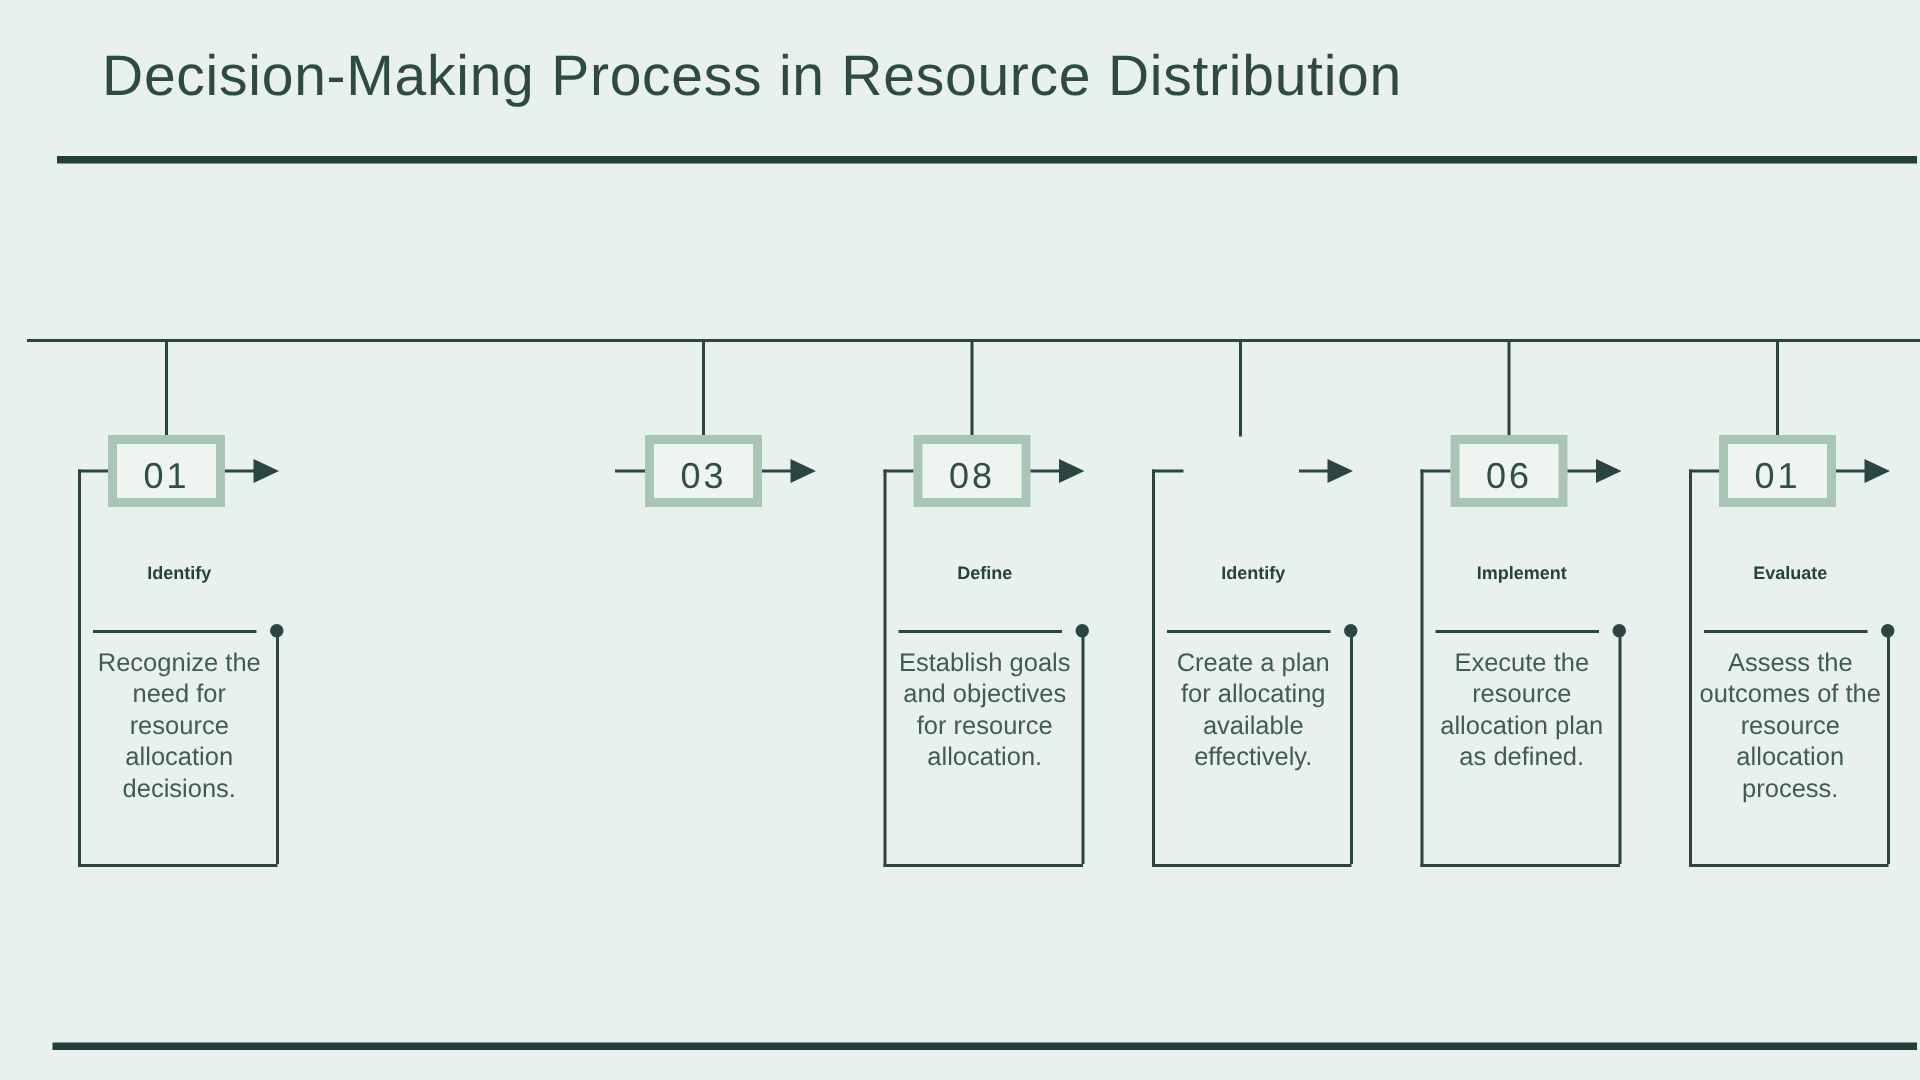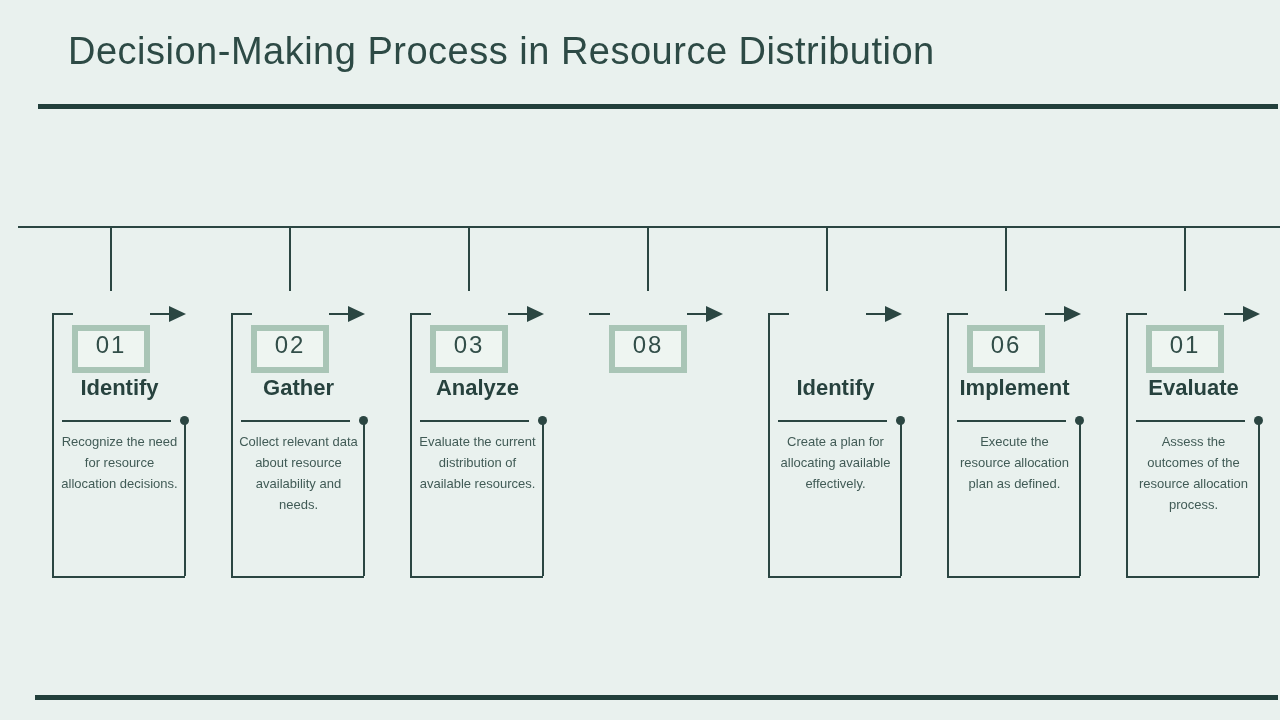--- a/index.html
+++ b/index.html
@@ -43,21 +43,21 @@
   .col{position:absolute;top:226px;width:180px;height:360px;}
   .col.c0{left:3px}.col.c1{left:182px}.col.c2{left:361px}.col.c3{left:540px}
   .col.c4{left:719px}.col.c5{left:898px}.col.c6{left:1077px}
 
   .drop{position:absolute;left:89px;top:2px;width:2px;height:63px;background:var(--line);}
   .leftlink{position:absolute;left:31px;top:87px;width:21px;height:2px;background:var(--line);}
 
   .numbox{
     position:absolute;left:51px;top:64px;width:66px;height:36px;
     border:6px solid var(--sage);background:var(--box_fill);
-    display:flex;align-items:flex-start;justify-content:center;margin-top:35px;
+    display:flex;align-items:flex-end;justify-content:center;
   }
   .numbox span{
     font-size:24px;letter-spacing:2px;color:var(--number_text);font-weight:400;
   }
 
   .arrowline{position:absolute;left:129px;top:87px;width:20px;height:2px;background:var(--line);}
   .arrowhead{
     position:absolute;left:148px;top:80px;width:0;height:0;
     border-left:17px solid var(--line);
     border-top:8px solid transparent;
@@ -65,35 +65,35 @@
   }
 
   .card{
     position:absolute;left:31px;top:87px;width:133px;height:265px;
     border-left:2px solid var(--line);
     border-bottom:2px solid var(--line);
     box-sizing:border-box;
   }
   .cardtitle{
     position:absolute;left:0;top:62px;width:100%;
-    text-align:center;font-size:22px;font-weight:700;color:var(--card_title);
+    text-align:center;font-size:12px;font-weight:700;color:var(--card_title);
   }
   .underline{
     position:absolute;left:8px;right:14px;top:107px;height:2px;background:var(--line);
   }
   .dot{
     position:absolute;right:-4px;top:103px;width:9px;height:9px;border-radius:50%;
     background:var(--line);
   }
   .rightborder{
     position:absolute;right:-1px;top:108px;bottom:0;width:2px;background:var(--line);
   }
   .desc{
     position:absolute;left:5px;right:5px;top:118px;
-    text-align:center;font-size:13px;line-height:21px;color:var(--desc_text);
+    text-align:center;font-size:17px;line-height:21px;color:var(--desc_text);
   }
 </style>
 </head>
 <body>
 
 <div class="stage">
 
   <div class="main-title">Decision-Making Process in Resource Distribution</div>
   <div class="title-rule"></div>
   <div class="top-rule"></div>
@@ -109,62 +109,46 @@
     <div class="arrowhead"></div>
     <div class="card">
       <div class="cardtitle">Identify</div>
       <div class="underline"></div>
       <div class="dot"></div>
       <div class="rightborder"></div>
       <div class="desc">Recognize the need for resource allocation decisions.</div>
     </div>
   </div>
 
-  <div class="col c1">
-    <div class="drop"></div>
-    <div class="leftlink"></div>
-    <div class="numbox">
-        <span>02</span>
-      </div>
-    <div class="arrowline"></div>
-    <div class="arrowhead"></div>
-    <div class="card">
-      <div class="cardtitle">Gather</div>
-      <div class="underline"></div>
-      <div class="dot"></div>
-      <div class="rightborder"></div>
-      <div class="desc">Collect relevant data about resource availability and needs.</div>
-    </div>
-  </div>
 
   <div class="col c2">
     <div class="drop"></div>
     <div class="leftlink"></div>
     <div class="numbox">
         <span>03</span>
       </div>
     <div class="arrowline"></div>
     <div class="arrowhead"></div>
-    <div class="card">
-      <div class="cardtitle">Analyze</div>
-      <div class="underline"></div>
-      <div class="dot"></div>
-      <div class="rightborder"></div>
-      <div class="desc">Evaluate the current distribution of available resources.</div>
-    </div>
   </div>
 
   <div class="col c3">
     <div class="drop"></div>
     <div class="leftlink"></div>
     <div class="numbox">
         <span>08</span>
       </div>
     <div class="arrowline"></div>
     <div class="arrowhead"></div>
+    <div class="card">
+      <div class="cardtitle">Define</div>
+      <div class="underline"></div>
+      <div class="dot"></div>
+      <div class="rightborder"></div>
+      <div class="desc">Establish goals and objectives for resource allocation.</div>
+    </div>
   </div>
 
   <div class="col c4">
     <div class="drop"></div>
     <div class="leftlink"></div>
     <div class="arrowline"></div>
     <div class="arrowhead"></div>
     <div class="card">
       <div class="cardtitle">Identify</div>
       <div class="underline"></div>

